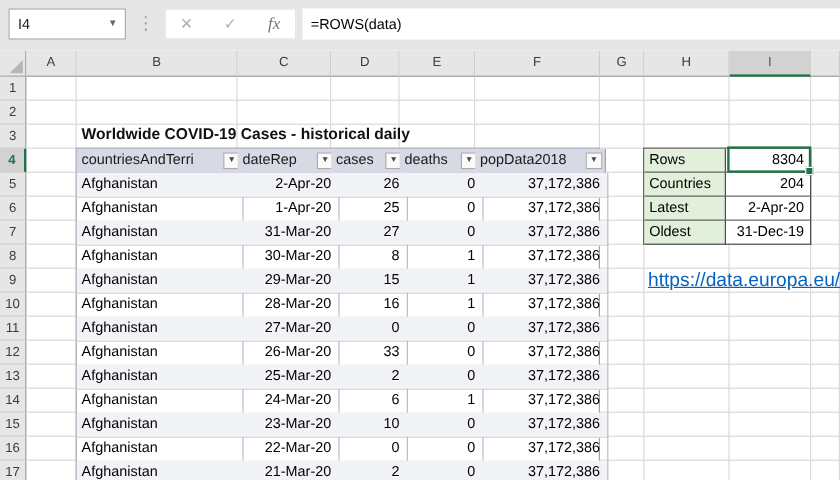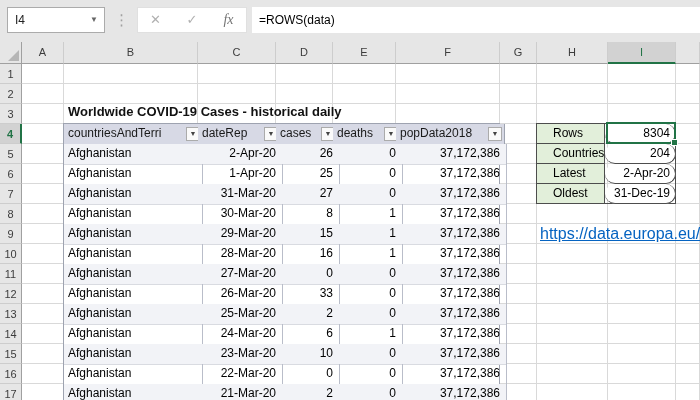--- a/index.html
+++ b/index.html
@@ -52,22 +52,22 @@
   .tdcell.right{padding-right:6px;text-align:right;}
   .band{background:#f2f3f7;}
   .filterbtn{position:absolute;right:2px;top:3px;width:14px;height:14px;background:#fafafa;
              border:1px solid #ababab;box-sizing:border-box;text-align:center;
              font-size:7px;line-height:12px;color:#444;}
 
   
   .stable{border:1px solid #4d4d4d;}
   .scell{height:20px;line-height:19px;font-size:12px;color:#000;position:absolute;
          border-right:1px solid #4d4d4d;border-bottom:1px solid #4d4d4d;box-sizing:border-box;}
-  .scell.lab{background:#e2efda;padding-left:16px;}
-  .scell.val{background:#fff;text-align:right;padding-right:5px;border-radius:10px;}
+  .scell.lab{background:#e2efda;padding-left:4px;}
+  .scell.val{background:#fff;text-align:right;padding-right:5px;}
 
   .selbox{border:2px solid #217346;background:transparent;z-index:6;}
   .fillhandle{position:absolute;right:-4px;bottom:-4px;width:7px;height:7px;
               background:#217346;border:1px solid #fff;box-sizing:border-box;}
   .hlink{font-size:16px;line-height:20px;text-decoration:underline;white-space:nowrap;}
 </style>
 </head>
 <body>
 
 <div class="app">

